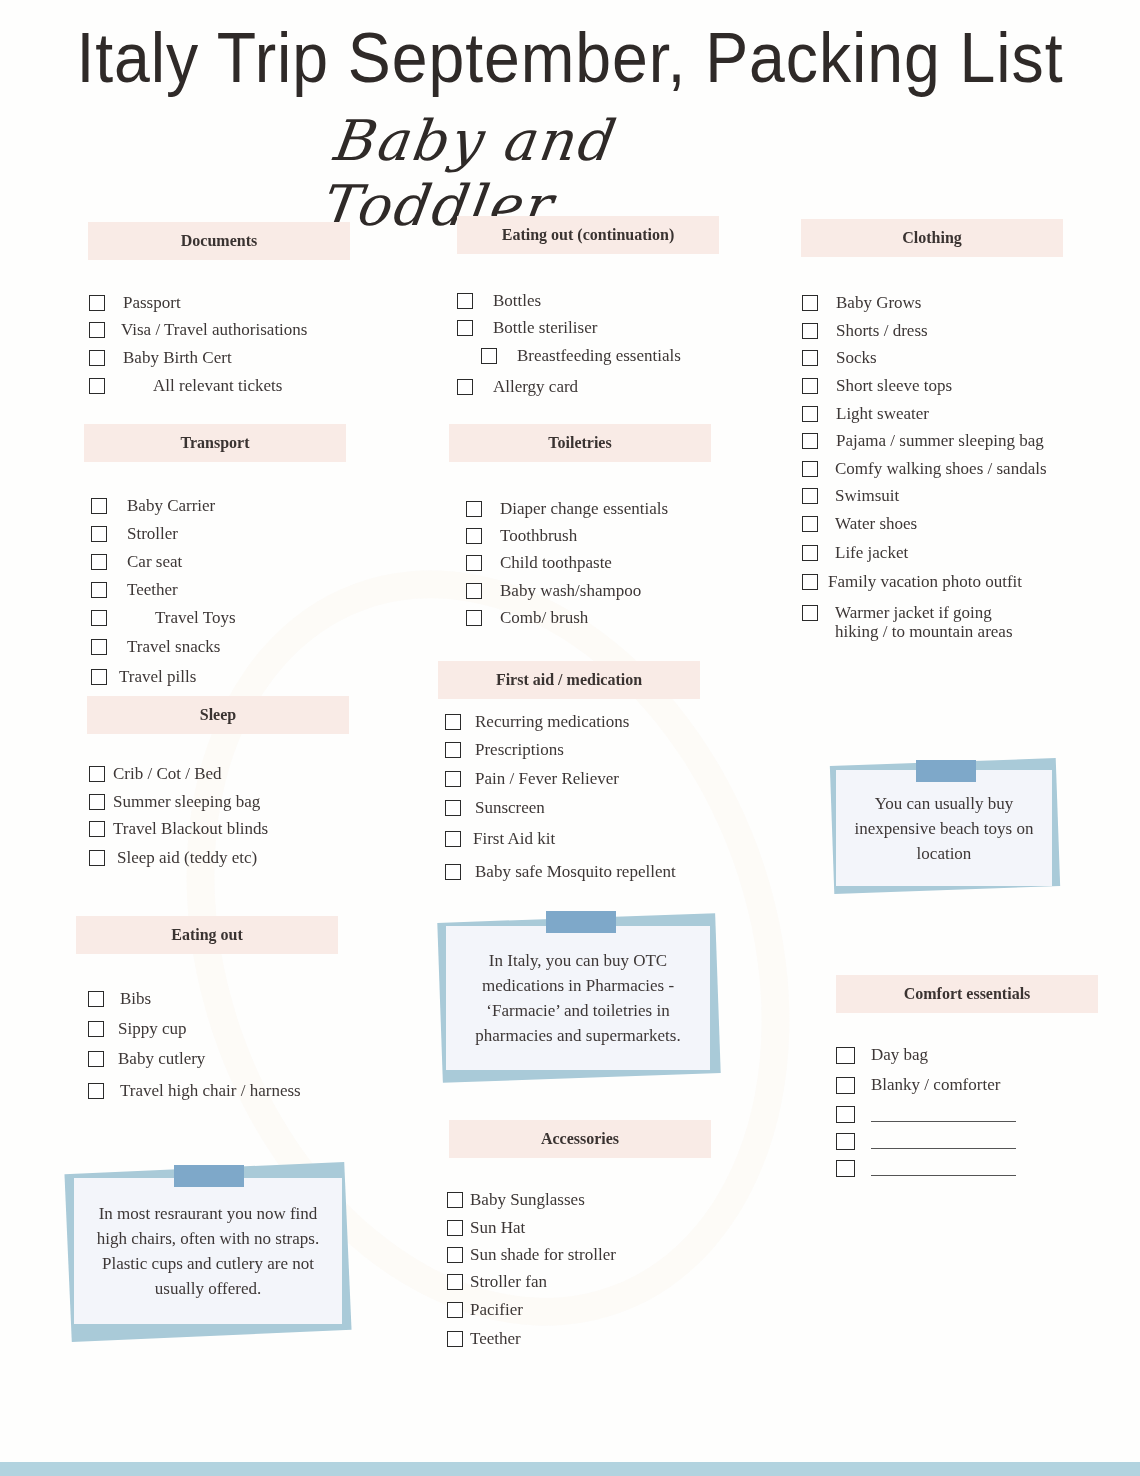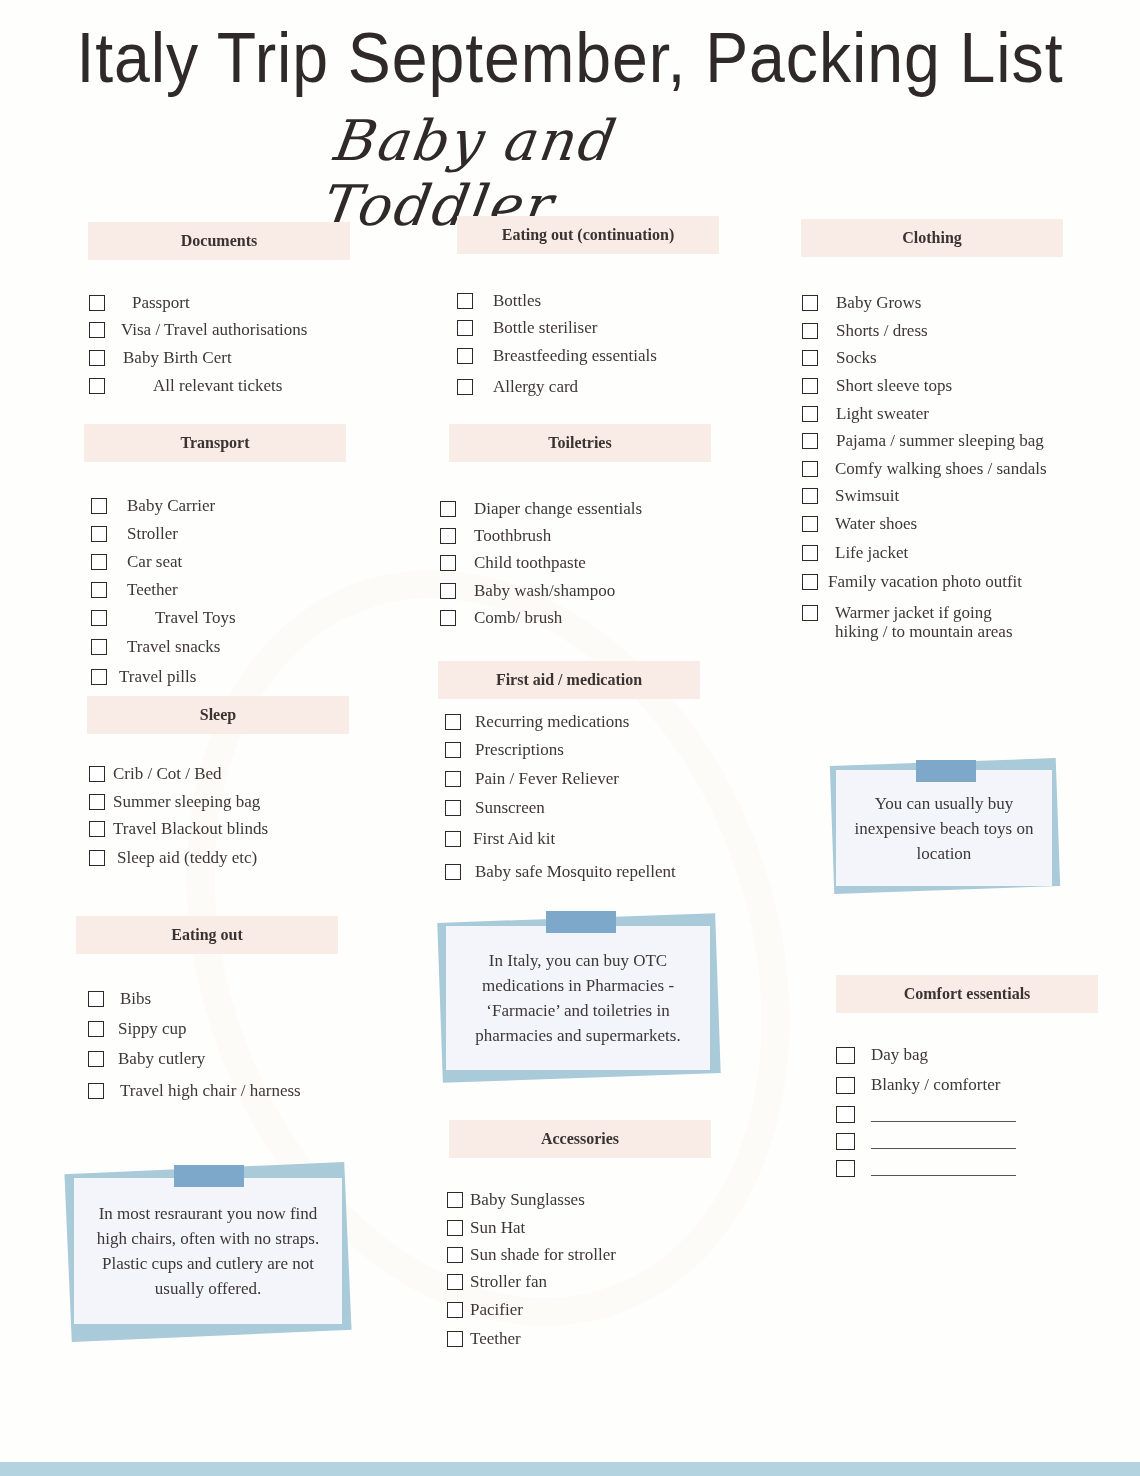--- a/index.html
+++ b/index.html
@@ -55,21 +55,21 @@
 
 <div class="watermark" style="left:200px;top:560px;width:520px;height:720px;transform:rotate(-20deg);"></div>
 
 <div class="title">Italy Trip September, Packing List</div>
 <div class="subtitle">Baby and Toddler</div>
 
 <div class="sec-head" style="left:88px;top:222px;width:262px;">Documents</div>
 <div class="list" style="left:89px;top:290px;">
   <div class="item" style="height:26px;">
       <span class="cb"></span>
-      <span style="margin-left:11px">Passport</span>
+      <span style="margin-left:2px">Passport</span>
     </div>
   <div class="item" style="height:28px;">
       <span class="cb"></span>
       <span>Visa / Travel authorisations</span>
     </div>
   <div class="item" style="height:28px;">
       <span class="cb"></span>
       <span style="margin-left:2px">Baby Birth Cert</span>
     </div>
   <div class="item" style="height:28px;gap:32px;">
@@ -161,32 +161,32 @@
 <div class="sec-head" style="left:457px;top:216px;width:262px;">Eating out (continuation)</div>
 <div class="list" style="left:457px;top:287px;">
   <div class="item" style="height:27px;">
       <span class="cb" style="margin-right:20px"></span>
       <span>Bottles</span>
     </div>
   <div class="item" style="height:27px;">
       <span class="cb" style="margin-right:20px"></span>
       <span>Bottle steriliser</span>
     </div>
-  <div class="item" style="height:29px;">
+  <div class="item" style="height:29px;margin-left:24px;">
       <span class="cb" style="margin-right:20px"></span>
       <span>Breastfeeding essentials</span>
     </div>
   <div class="item" style="height:34px;">
       <span class="cb" style="margin-right:20px"></span>
       <span>Allergy card</span>
     </div>
 </div>
 
 <div class="sec-head" style="left:449px;top:424px;width:262px;">Toiletries</div>
-<div class="list" style="left:440px;top:495px;">
+<div class="list" style="left:466px;top:495px;">
   <div class="item" style="height:27px;">
       <span class="cb" style="margin-right:18px"></span>
       <span>Diaper change essentials</span>
     </div>
   <div class="item" style="height:27px;">
       <span class="cb" style="margin-right:18px"></span>
       <span>Toothbrush</span>
     </div>
   <div class="item" style="height:28px;">
       <span class="cb" style="margin-right:18px"></span>

